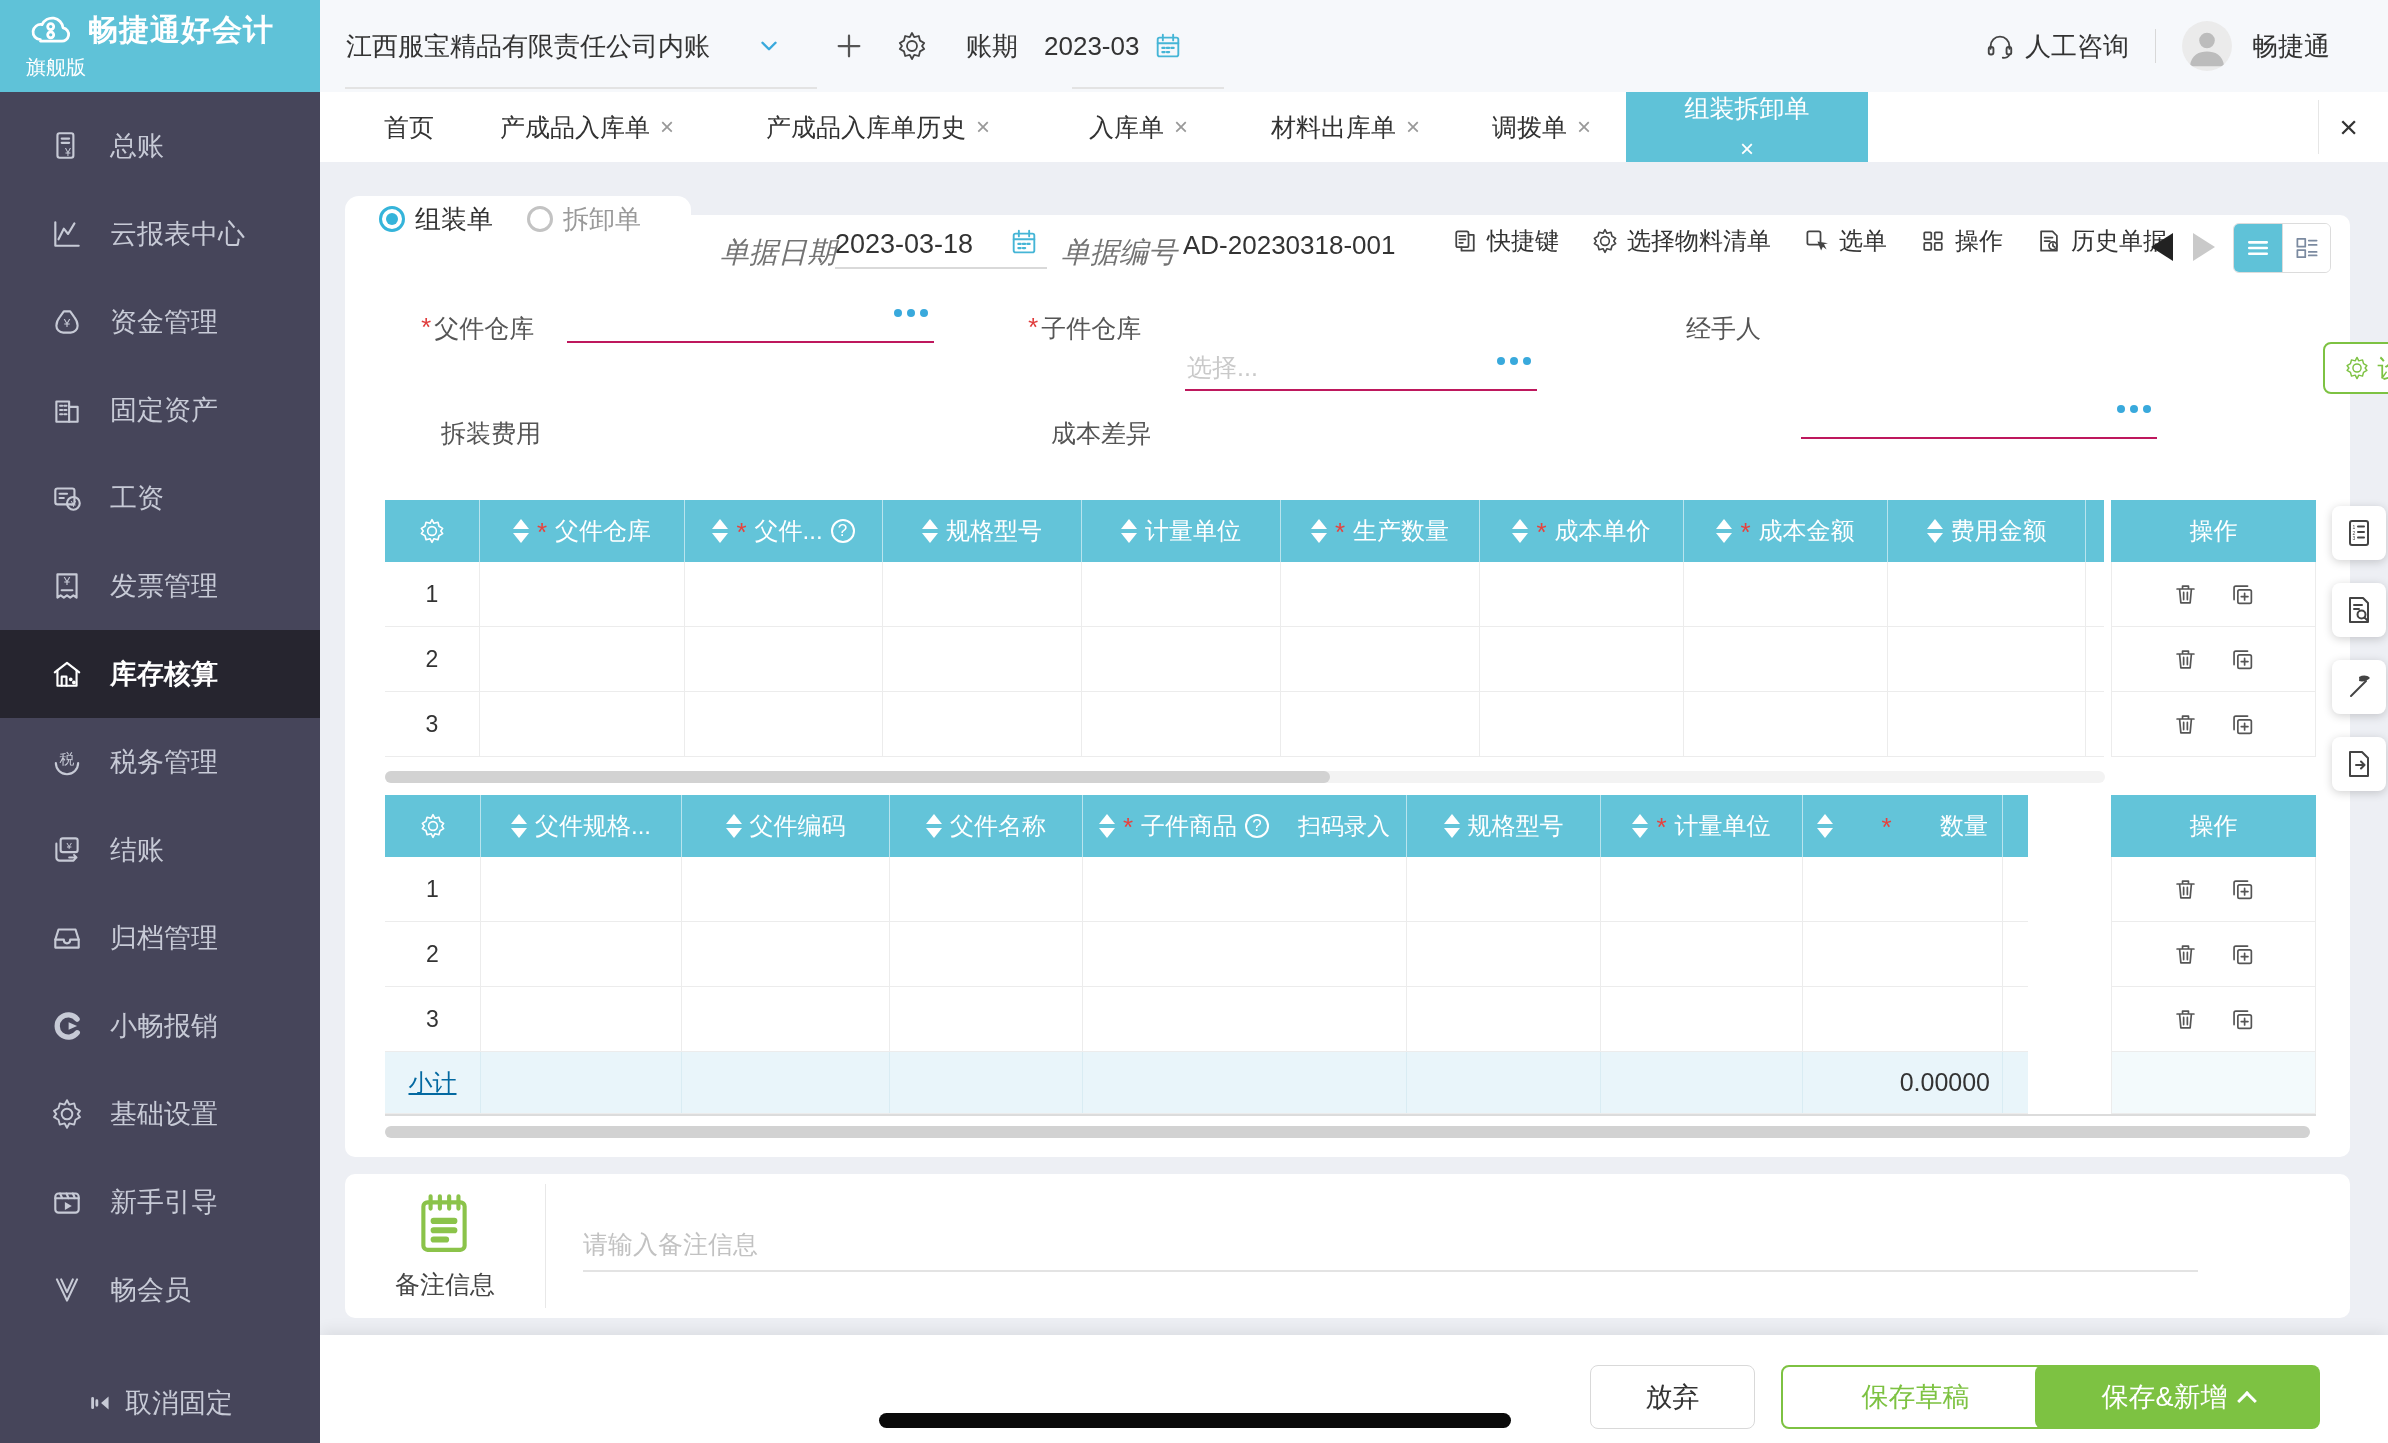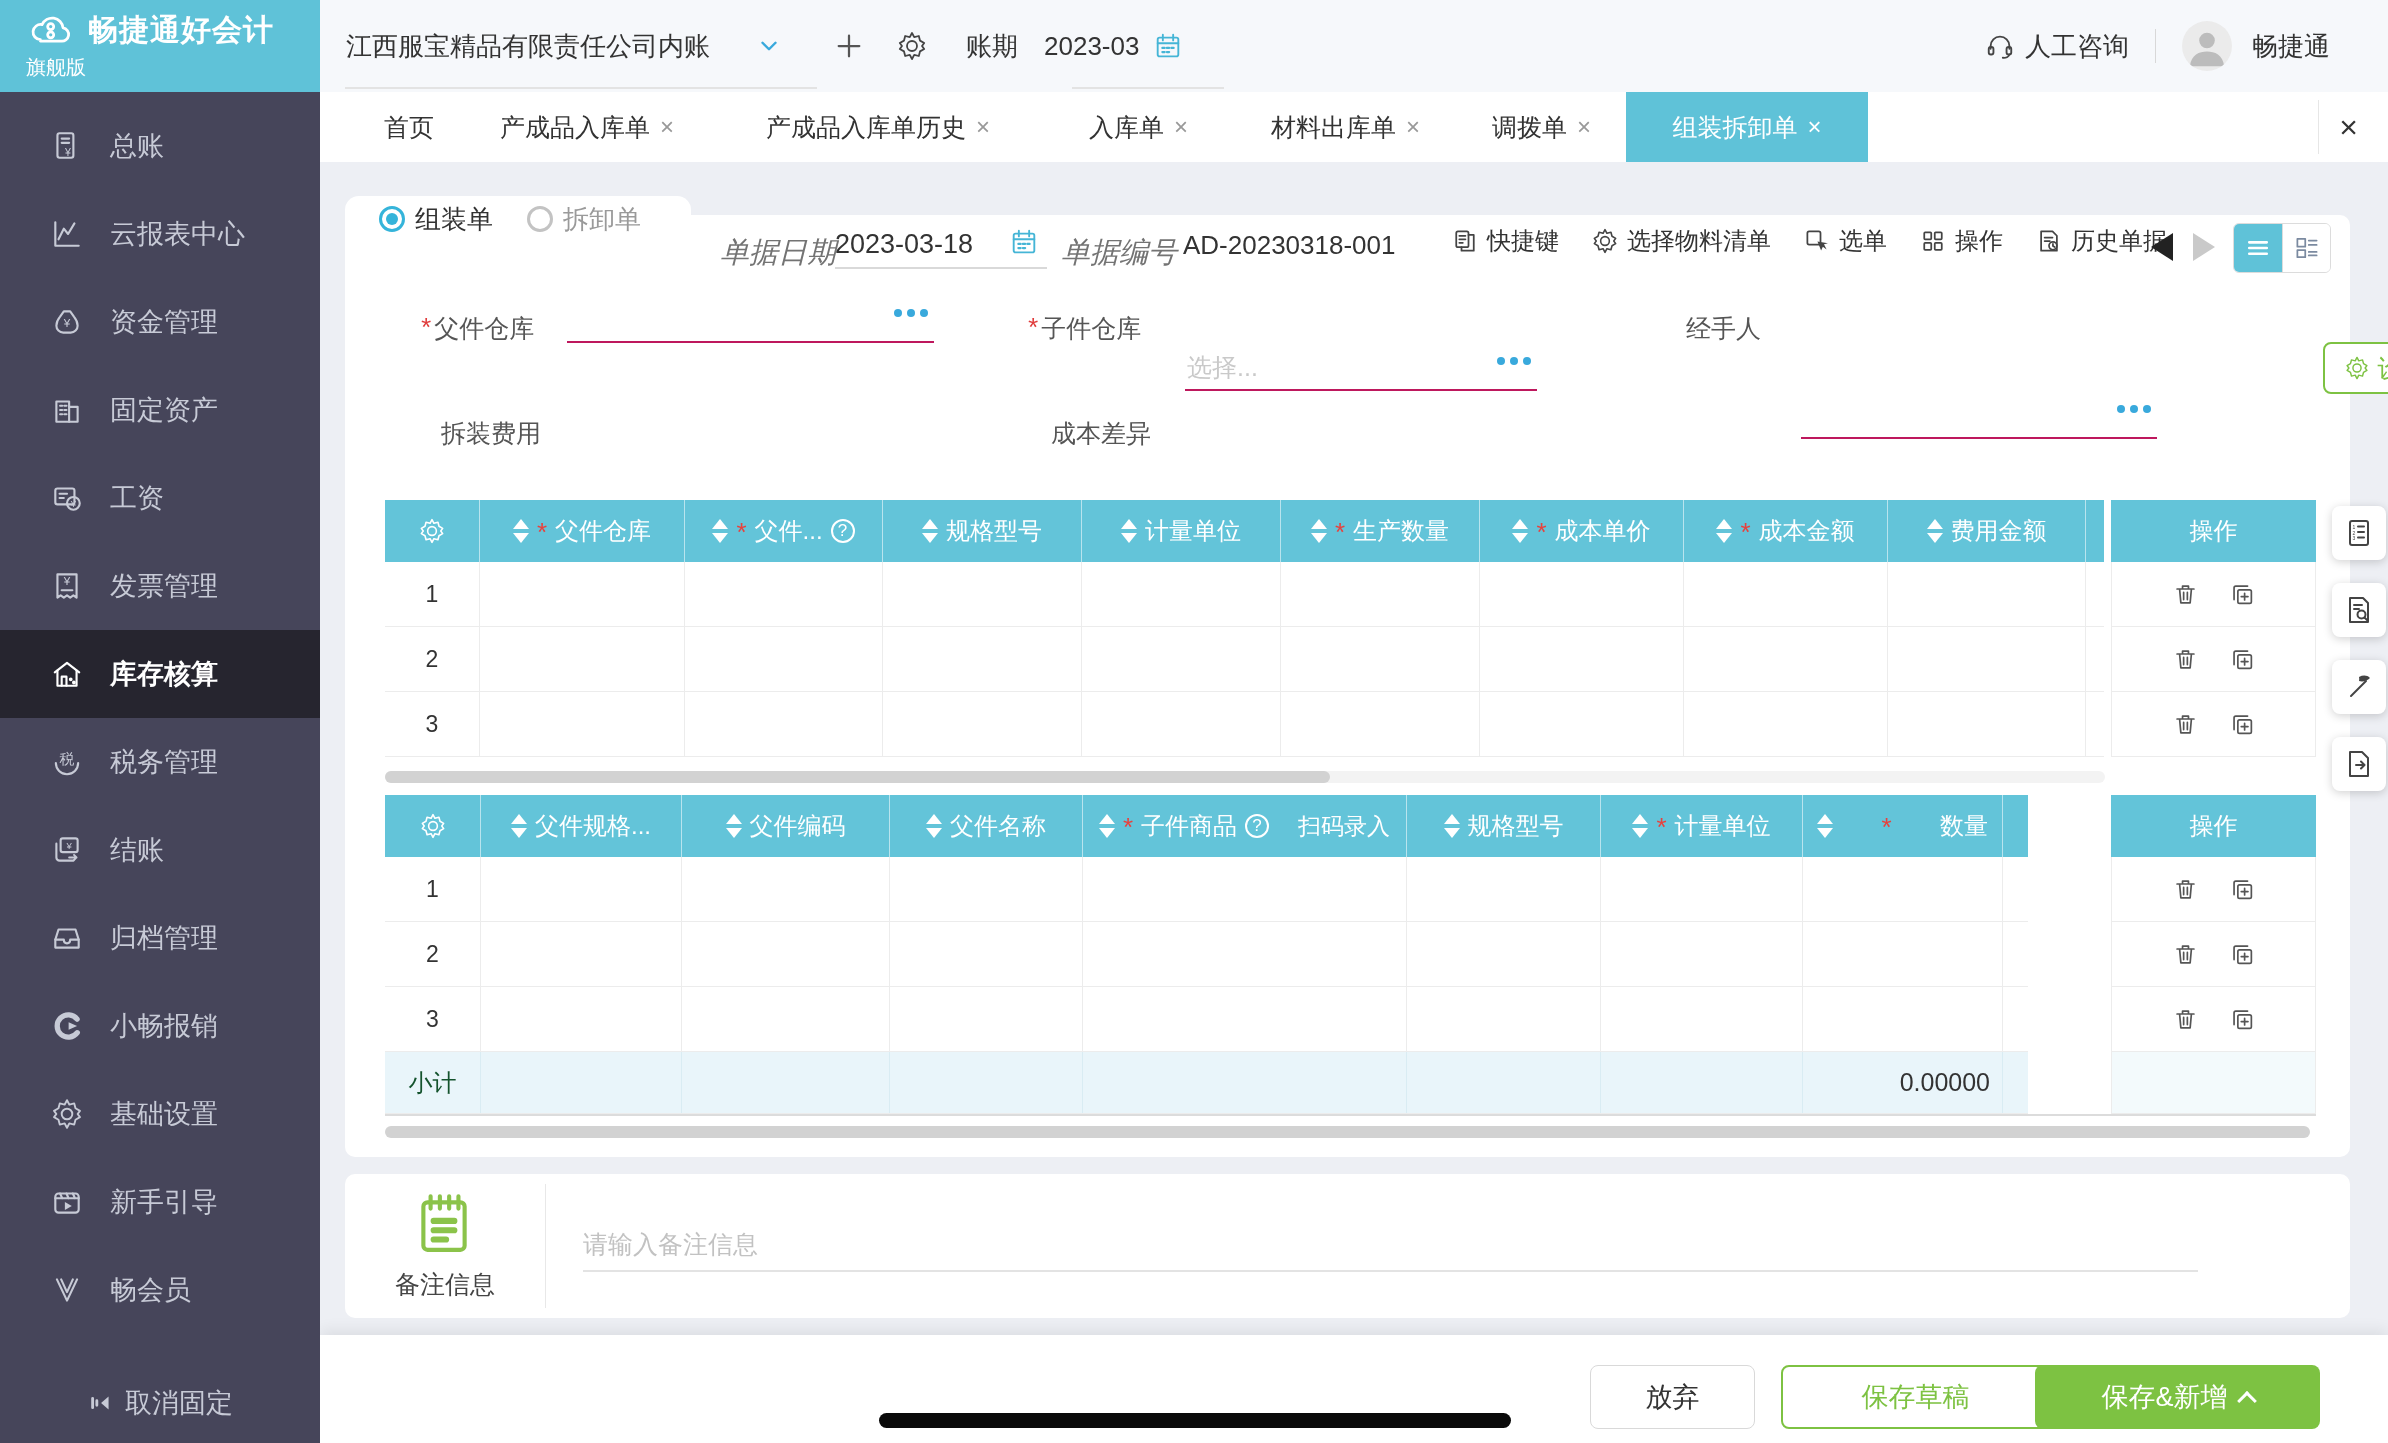--- a/index.html
+++ b/index.html
@@ -121,21 +121,21 @@
   .sort .up { border-bottom:10px solid #fff; }
   .sort .down { border-top:10px solid #fff; }
   .help-ic { width:24px; height:24px; border:2px solid #fff; border-radius:50%; font-size:17px;
              display:flex; align-items:center; justify-content:center; cursor:pointer; flex:0 0 auto; }
   .gh-extra { font-size:23px; margin-left:21px; cursor:pointer; }
   .g-row { display:flex; height:65px; border-bottom:1px solid #ececec; background:#fff; }
   .g-cell { border-right:1px solid #ececec; height:100%; }
   .g-cell.rownum { display:flex; align-items:center; justify-content:center; font-size:23px; color:#333; }
   .g-row.subtotal { height:62px; background:#e9f5fa; }
   .g-row.subtotal .g-cell { border-right:1px solid #d9ecf3; }
-  .st-label { display:flex; align-items:center; justify-content:center; font-size:24px; color:#14532d; }
+  .st-label { display:flex; align-items:center; justify-content:center; font-size:24px; color:#0369a1;text-decoration:underline; }
   .st-value { display:flex; align-items:center; justify-content:flex-end; padding-right:12px;
               font-size:25px; color:#333; }
   .op-grid { position:absolute; width:205px; }
   .op-header { height:62px; background:#63c4d9; color:#fff; font-size:24px; display:flex;
                align-items:center; justify-content:center; }
   .op-row { height:65px; background:#fff; border:1px solid #ececec; border-top:none; display:flex;
             align-items:center; justify-content:center; gap:30px; }
   .op-row .ic { width:27px; height:27px; color:#555; cursor:pointer; }
   .op-row.subtotal { height:62px; background:#f3fafc; }
   .hscroll-track { position:absolute; height:12px; background:#f3f3f3; border-radius:6px; }
@@ -404,21 +404,21 @@
       <span class="tab-close">×</span>
     </div>
     <div class="tab" style="margin-left: 83px;">
       <span>材料出库单</span>
       <span class="tab-close">×</span>
     </div>
     <div class="tab" style="margin-left: 72px;">
       <span>调拨单</span>
       <span class="tab-close">×</span>
     </div>
-    <div class="tab active" style="margin-left: 35px;">
+    <div class="tab active" style="margin-left: 35px; flex-direction: column;">
       <span>组装拆卸单</span>
       <span class="tab-close">×</span>
     </div>
     <span class="strip-close">×</span>
 </div>
 
 <div class="radio-tab">
   <span class="radio-opt">
     <span class="radio sel"></span>
     <span class="radio-label-sel">组装单</span>

